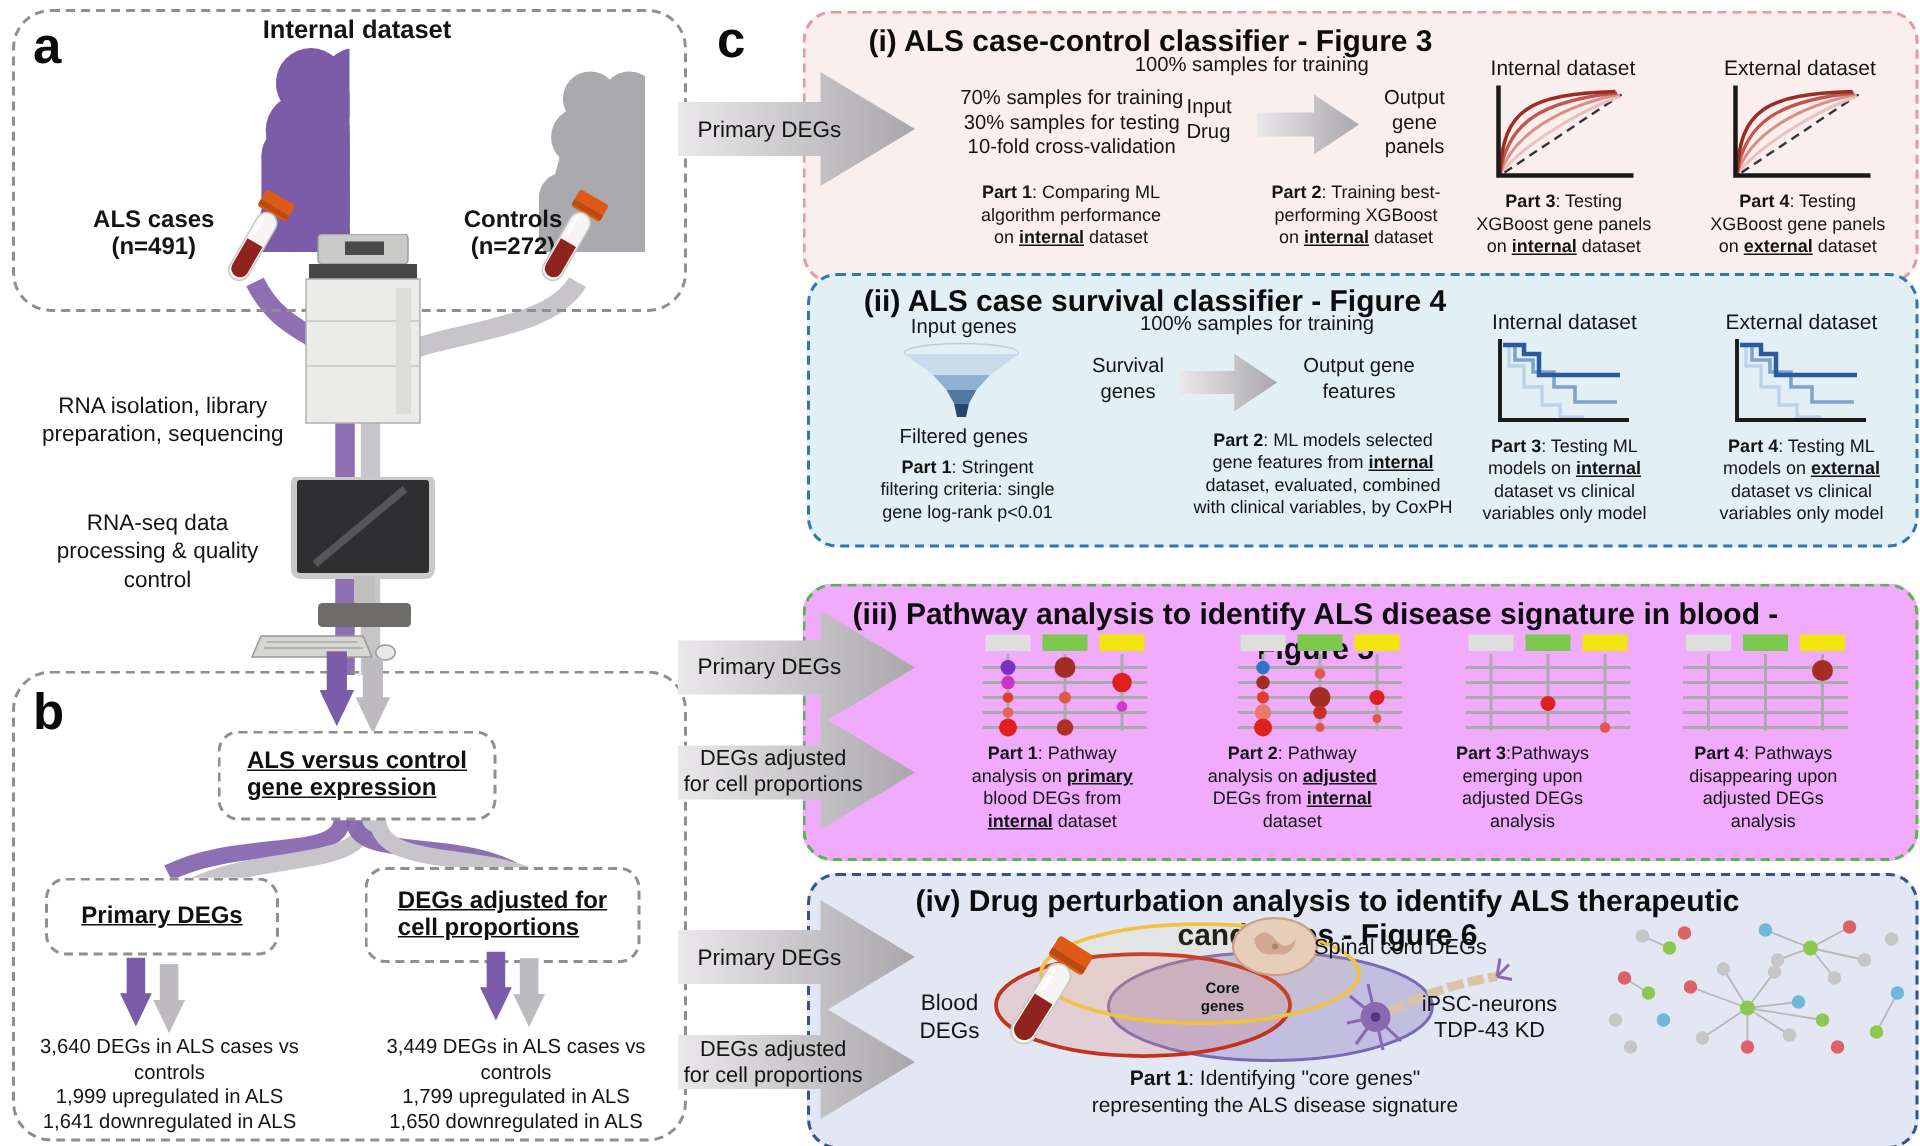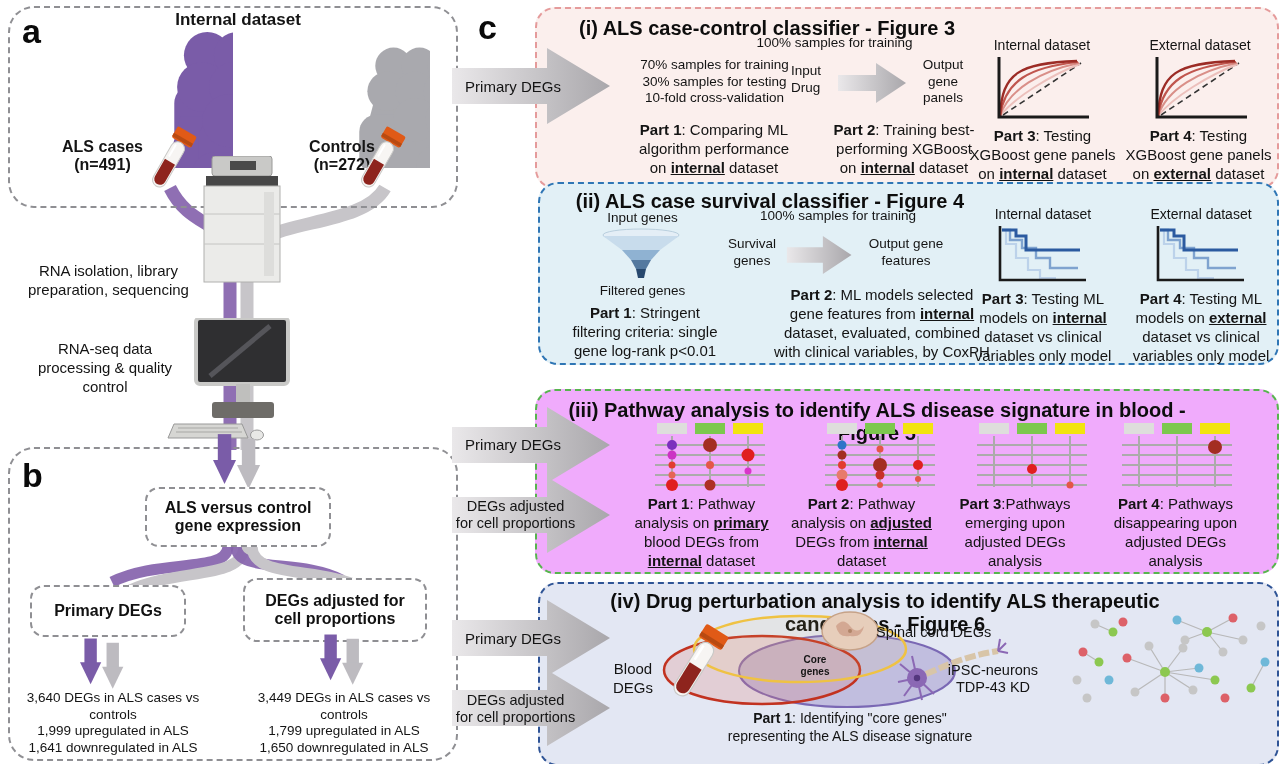--- a/index.html
+++ b/index.html
@@ -13,24 +13,24 @@
   #sec-iv{background:#E3E7F3;border-color:#2F5496;}
   .panel-label{position:absolute;font-weight:700;font-size:34px;color:#0a0a0a;line-height:1;}
   .sectitle{position:absolute;text-align:center;font-weight:700;font-size:20px;color:#0d0d0d;}
   .t{position:absolute;color:#141414;}
   .ctr{text-align:center;}
   .pre{white-space:pre-line;}
   .fs13{font-size:13.5px;line-height:1.24;}
   .fs14{font-size:14px;line-height:1.25;}
   .fs15{font-size:15px;line-height:1.25;}
   .bold{font-weight:700;}
-  .part{font-size:15px;line-height:1.26;text-align:center;}
+  .part{font-size:12px;line-height:1.26;text-align:center;}
   .part b{font-weight:700;}
   b.u{text-decoration:underline;}
-  .dbox{position:absolute;border:2.5px dashed #8F8F93;border-radius:14px;background:#fff;display:flex;align-items:center;justify-content:center;text-align:center;font-weight:700;color:#111;}
+  .dbox{position:absolute;border:2.5px dashed #8F8F93;border-radius:14px;background:#fff;display:flex;align-items:center;justify-content:center;text-align:left;font-weight:700;color:#111;text-decoration:underline;}
   svg{display:block;}
 </style>
 </head>
 <body>
 
 <div id="fig">
 
   <svg width="0" height="0" style="position:absolute" aria-hidden="true">
     <defs>
       <linearGradient id="ggrad" x1="0" y1="0" x2="1" y2="0">

